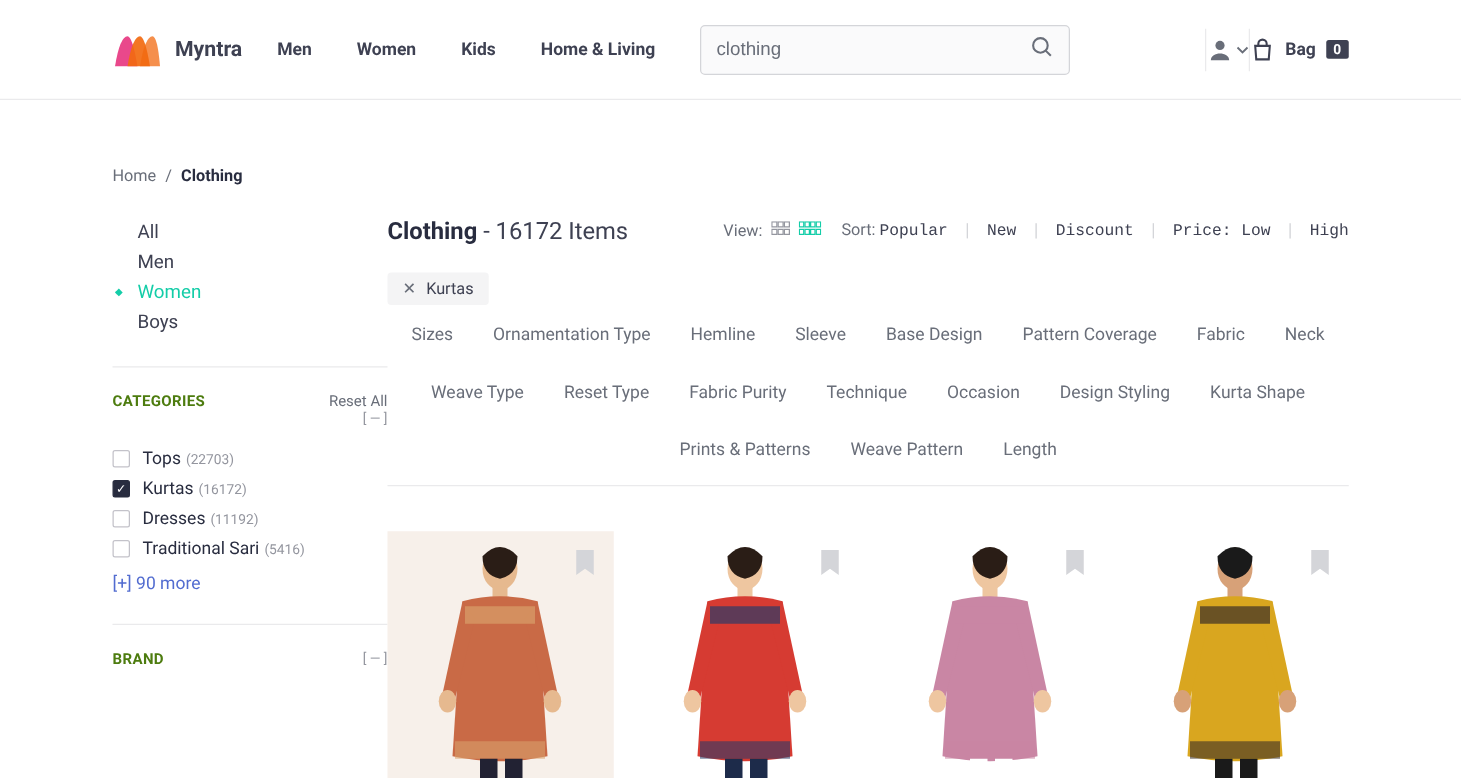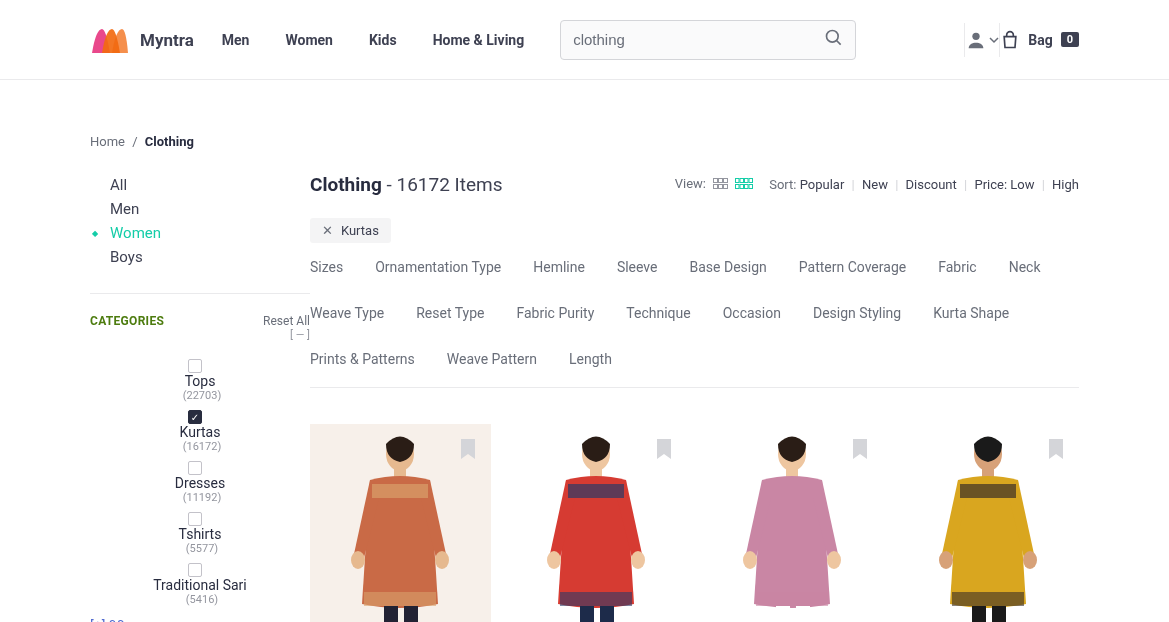--- a/index.html
+++ b/index.html
@@ -35,46 +35,46 @@
 .gender-list { padding-left: 20px; }
 .gender-item { font-size: 15px; font-weight: 400; color: #3e4152; padding: 3px 0; cursor: pointer; position: relative; }
 .gender-item.active { color: #14cda8; }
 .gender-item.active::before { content: "◆"; position: absolute; left: -18px; font-size: 8px; color: #14cda8; top: 8px; }
 .sidebar hr { border: none; border-top: 1px solid #eaeaec; margin: 24px 0 20px; }
 .filter-head { display: flex; justify-content: space-between; align-items: flex-start; }
 .filter-title { font-size: 12px; font-weight: 700; color: #4d7c0f; letter-spacing: 0.3px; }
 .reset { font-size: 12px; color: #696e79; text-align: right; cursor: pointer; }
 .reset-minus { font-size: 11px; color: #94969f; }
 .cat-list { margin-top: 14px; }
-.cat-item { display: flex; align-items: center; font-size: 14px; color: #282c3f; padding: 4px 0; cursor: pointer; flex-direction: column; }
+.cat-item { display: flex; align-items: center; font-size: 14px; color: #282c3f; padding: 4px 0; cursor: pointer; }
 .cat-check { width: 14px; height: 14px; border: 1px solid #c3c2c9; border-radius: 2px; margin-right: 10px; display: inline-flex; align-items: center; justify-content: center; font-size: 10px; color: #282c3f; flex-shrink: 0; }
 .cat-check.checked { background: #282c3f; border-color: #282c3f; color: #fff; }
 .cat-count { color: #94969f; font-size: 11px; margin-left: 4px; }
 .cat-more { color: #526cd0; font-size: 14px; margin-top: 8px; cursor: pointer; }
 
 
 .results-head { display: flex; align-items: center; justify-content: space-between; }
 .results-title { font-size: 19px; color: #3e4152; }
 .results-title b { font-weight: 700; color: #282c3f; }
 .results-meta { display: flex; align-items: center; gap: 16px; font-size: 13px; color: #696e79; }
 .view-label, .sort-label { color: #696e79; }
 .view-icons { display: inline-flex; gap: 6px; vertical-align: middle; margin-left: 4px; }
 .view-icon { display: inline-block; cursor: pointer; }
 .view-grid3 svg rect { stroke: #94969f; fill: none; }
 .view-grid4 svg rect { stroke: #14cda8; fill: none; }
 .view-grid4 { color: #14cda8; }
-.sort-opts { display: inline; }
+.sort-opts { display: inline; font-family: Liberation Mono, monospace; }
 .sort-opt { cursor: pointer; color: #3e4152; }
 .sort-sep { color: #d4d5d9; margin: 0 4px; }
 
 .chips { margin-top: 22px; }
 .chip { display: inline-flex; align-items: center; background: #f4f4f5; border-radius: 3px; padding: 5px 12px; font-size: 13px; color: #3e4152; cursor: pointer; }
 .chip-x { margin-right: 8px; color: #696e79; font-size: 13px; }
 
-.filterbar { margin-top: 16px; display: flex; flex-wrap: wrap; gap: 30px 32px; border-bottom: 1px solid #eaeaec; padding-bottom: 20px; }
+.filterbar { margin-top: 16px; display: flex; flex-wrap: wrap; gap: 30px 32px; border-bottom: 1px solid #eaeaec; padding-bottom: 20px; justify-content: center; }
 .filterbar-item { font-size: 14px; color: #696e79; cursor: pointer; }
 
 .grid { display: flex; gap: 0; margin-top: 36px; justify-content: space-between; }
 .card { width: 181px; position: relative; cursor: pointer; }
 .card-img { width: 181px; height: 241px; background: #f5f5f6; position: relative; overflow: hidden; }
 .bookmark { position: absolute; top: 14px; right: 14px; color: #d4d5d9; }
 
 
 .fig { position: absolute; inset: 0; }
 .fig svg { width: 100%; height: 100%; }
@@ -161,25 +161,20 @@
           </div>
           <div class="cat-item">
             <span class="cat-check checked">✓</span>
             <span>Kurtas</span>
             <span class="cat-count">(16172)</span>
           </div>
           <div class="cat-item">
             <span class="cat-check "></span>
             <span>Dresses</span>
             <span class="cat-count">(11192)</span>
-          </div>
-          <div class="cat-item">
-            <span class="cat-check "></span>
-            <span>Tshirts</span>
-            <span class="cat-count">(5577)</span>
           </div>
           <div class="cat-item">
             <span class="cat-check "></span>
             <span>Traditional Sari</span>
             <span class="cat-count">(5416)</span>
           </div>
         </div>
       <div class="cat-more">[+] 90 more</div>
       <hr>
       <div class="filter-head">

